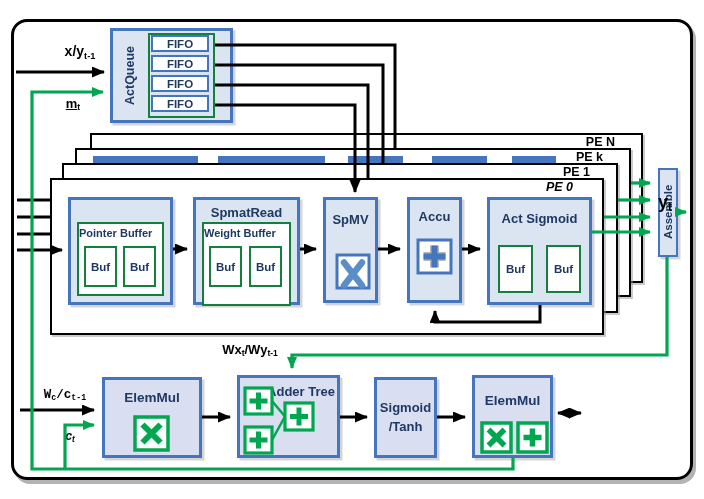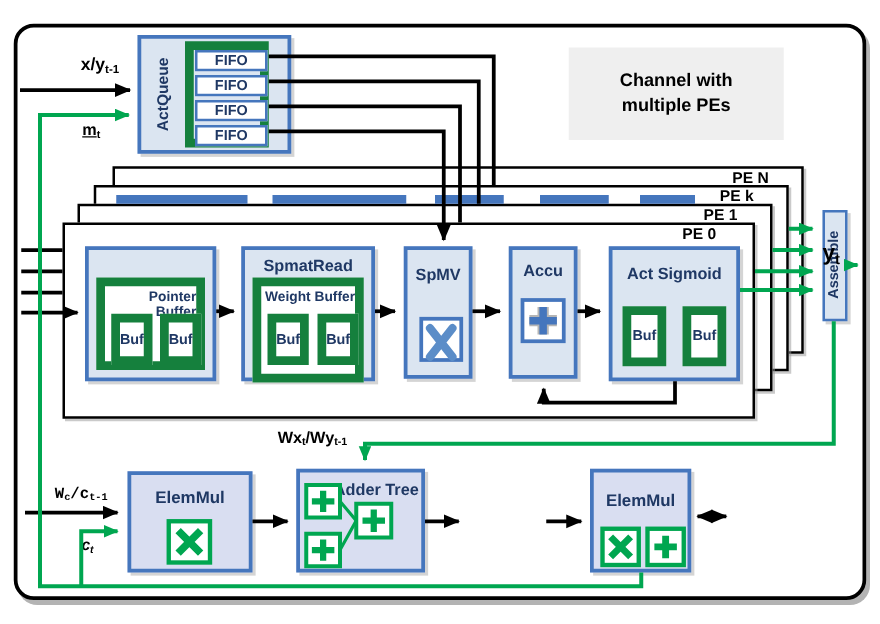--- a/index.html
+++ b/index.html
@@ -4,27 +4,27 @@
 <style>
   html,body{margin:0;padding:0;background:#fff;}
   #canvas{position:relative;width:704px;height:499px;background:#fff;
           font-family:"Liberation Sans",sans-serif;overflow:hidden;}
   .abs{position:absolute;box-sizing:border-box;}
   
   .outer{border:3.5px solid #000;border-radius:16px;box-shadow:3px 4px 0 #b3b3b3;}
   
   .bluebox{background:#dbe5f1;border:3px solid #4576bd;box-shadow:2.5px 2.5px 0 rgba(160,160,160,.45);}
   .lavbox{background:#d9def1;border:3px solid #4576bd;box-shadow:2.5px 2.5px 0 rgba(160,160,160,.45);}
-  .whitebox{background:#fff;border:7px solid #15803d;}
+  .whitebox{background:#fff;border:2px solid #15803d;}
   .pebox{background:#fff;border:2.5px solid #000;box-shadow:2px 2px 0 rgba(150,150,150,.5);}
   .strip{background:#4576bd;height:7px;}
   .navy{color:#1f3864;font-weight:bold;}
   .blk{color:#000;font-weight:bold;}
   .title13{display:block;text-align:center;font-size:13px;}
-  .title11{display:block;text-align:right;font-size:11px;}
+  .title11{display:block;text-align:left;font-size:11px;}
   .vert{writing-mode:vertical-rl;transform:rotate(180deg);display:flex;
         align-items:center;justify-content:center;font-weight:bold;color:#1f3864;}
   .cc{display:flex;align-items:center;justify-content:center;text-align:center;}
   .pelabel{position:absolute;top:0;right:26px;font-size:12.5px;font-weight:bold;color:#000;}
   sub{font-size:0.66em;font-weight:bold;vertical-align:-0.28em;}
   .note{background:#efefef;font-size:14.5px;line-height:1.4;}
   svg.wires{position:absolute;left:0;top:0;z-index:60;pointer-events:none;}
 </style>
 </head>
 <body>
@@ -44,43 +44,39 @@
         </div>
       <div class="abs cc" style="left:1px;top:40px;width:58px;height:17px;background:#fff;border:2.5px solid #4576bd;font-size:11.5px;">
         <span class="navy">FIFO</span>
         </div>
       <div class="abs cc" style="left:1px;top:60px;width:58px;height:17px;background:#fff;border:2.5px solid #4576bd;font-size:11.5px;">
         <span class="navy">FIFO</span>
         </div>
     </div>
   </div>
 
-  <div class="abs cc note blk" style="left:455px;top:38px;width:172px;height:74px;">
-    <div><span>Channel with</span><br>
-         <span>multiple PEs</span></div>
-  </div>
 
   <div class="abs pebox" style="left:90px;top:133px;width:553px;height:150px;">
     <span class="pelabel">PE N</span>
     </div>
   <div class="abs pebox" style="left:75px;top:148px;width:556px;height:149px;">
     <span class="pelabel">PE k</span>
     </div>
   <div class="abs pebox" style="left:62px;top:163px;width:556px;height:150px;">
     <span class="pelabel">PE 1</span>
     </div>
 
   <div class="abs strip" style="left:93px;top:156px;width:105px;"></div>
   <div class="abs strip" style="left:218px;top:156px;width:107px;"></div>
   <div class="abs strip" style="left:348px;top:156px;width:55px;"></div>
   <div class="abs strip" style="left:432px;top:156px;width:55px;"></div>
   <div class="abs strip" style="left:512px;top:156px;width:44px;"></div>
 
   <div class="abs pebox" style="left:50px;top:178px;width:554px;height:157px;">
-    <span class="pelabel" style="right:29px;">PE 0</span>
+    <span class="pelabel" style="right:29px;font-style:italic;">PE 0</span>
     </div>
 
   <div class="abs bluebox" style="left:68px;top:197px;width:105px;height:108px;">
     <div class="abs whitebox" style="left:6px;top:22px;width:87px;height:74px;">
       <span class="navy title11" style="margin-top:3px;">Pointer Buffer</span>
       <div class="abs whitebox cc" style="left:5px;top:22px;width:33px;height:41px;font-size:11.5px;">
         <span class="navy">Buf</span>
         </div>
       <div class="abs whitebox cc" style="left:44px;top:22px;width:33px;height:41px;font-size:11.5px;">
         <span class="navy">Buf</span>
@@ -124,20 +120,26 @@
   </div>
 
   <div class="abs lavbox" style="left:102px;top:377px;width:100px;height:81px;">
     <span class="navy title13" style="margin-top:10px;font-size:13.5px;">ElemMul</span>
   </div>
 
   <div class="abs lavbox" style="left:237px;top:375px;width:103px;height:83px;">
     <span class="navy" style="position:absolute;top:6px;right:2px;font-size:13px;">Adder Tree</span>
   </div>
 
+  <div class="abs lavbox cc" style="left:374px;top:377px;width:63px;height:81px;">
+    <div class="navy" style="font-size:13px;line-height:1.45;">
+      <span>Sigmoid</span><br>
+      <span>/Tanh</span>
+    </div>
+  </div>
 
   <div class="abs lavbox" style="left:472px;top:375px;width:81px;height:83px;">
     <span class="navy title13" style="margin-top:15px;font-size:13.5px;">ElemMul</span>
   </div>
 
 
   <div class="abs blk" style="left:50px;top:43px;width:60px;text-align:center;font-size:14px;">
     <span>x/y</span><sub>t-1</sub></div>
   <div class="abs blk" style="left:58px;top:96px;width:30px;text-align:center;font-size:13px;text-decoration:underline;">
     <span>m</span><sub>t</sub></div>

